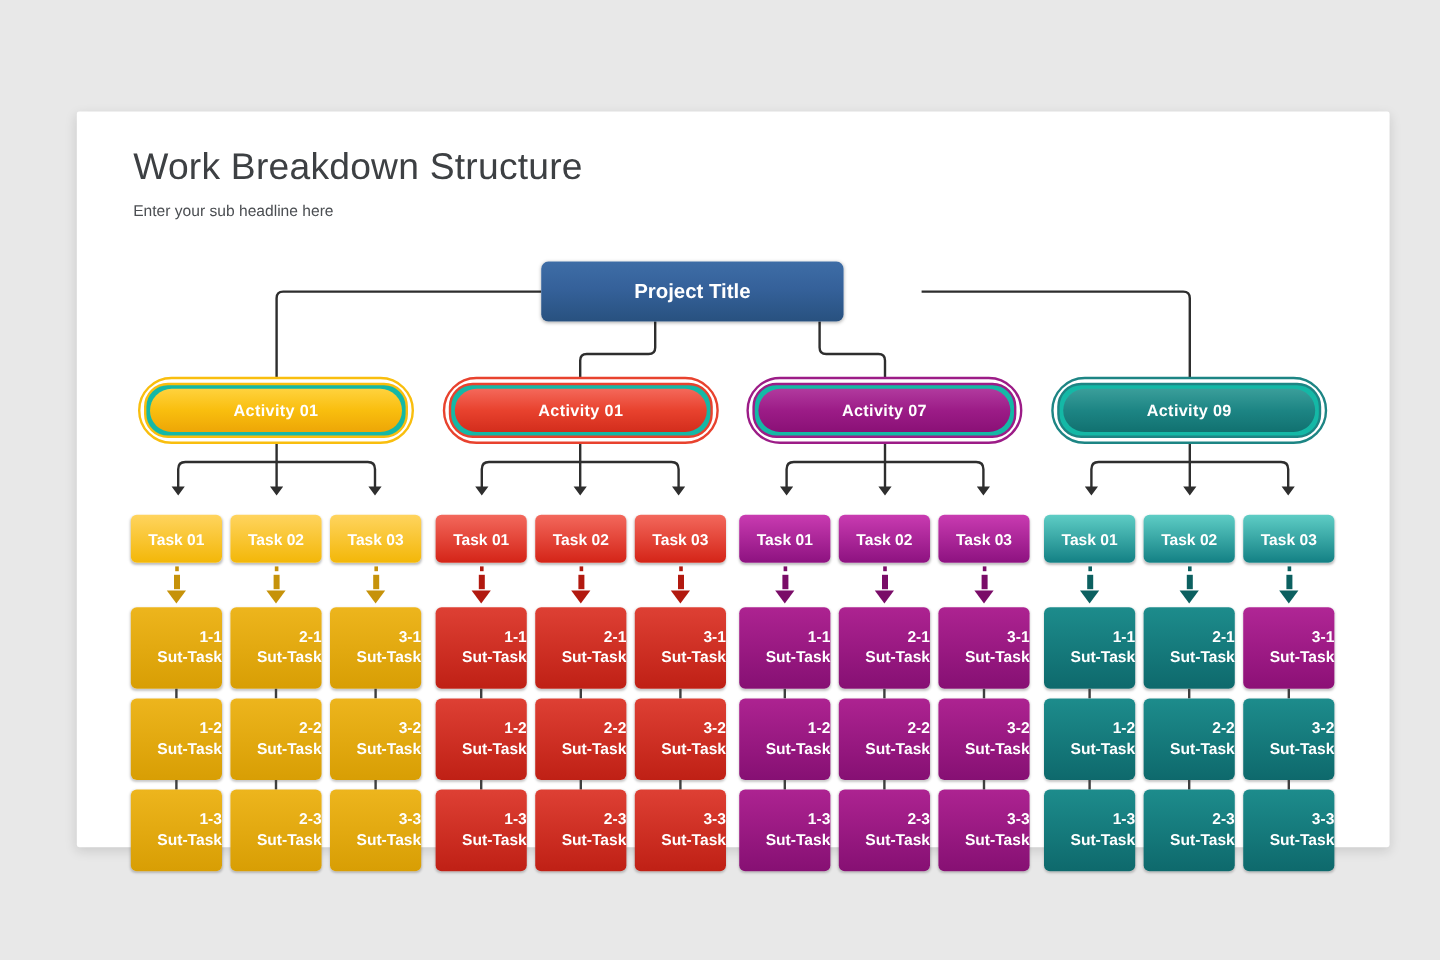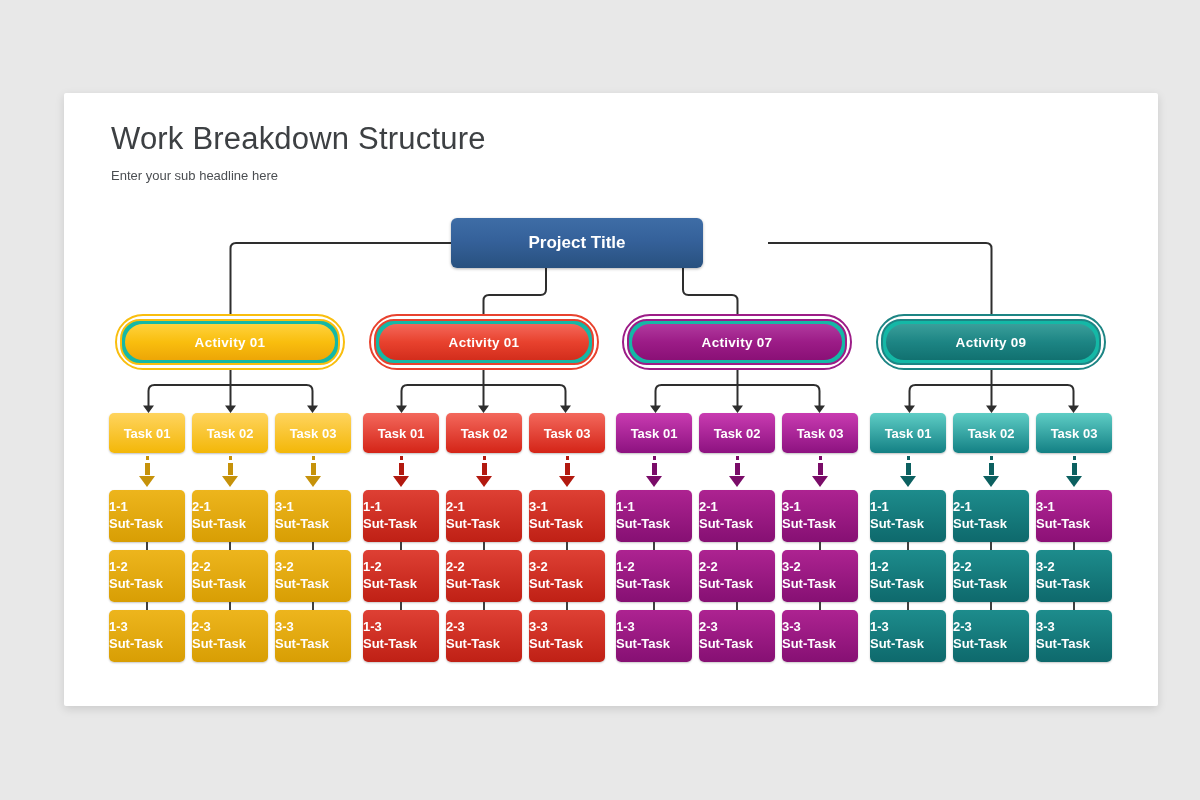--- a/index.html
+++ b/index.html
@@ -29,38 +29,38 @@
   .group{position:absolute;top:221px;width:242px;z-index:2;}
   .pill-outer{height:56px;margin:0 6px;border:2px solid var(--pill);border-radius:40px;padding:3px;box-sizing:border-box;background:#fff;}
   .pill-mid{height:100%;border:2px solid var(--pill);border-radius:20px;padding:3px;box-sizing:border-box;background:#14b8a6;}
   .pill-core{
     height:100%;border-radius:40px;box-sizing:border-box;
     background:linear-gradient(180deg,var(--pillL) 0%,var(--pill) 50%,var(--pillD) 100%);
     display:flex;align-items:center;justify-content:center;
     color:#fff;font-size:13.5px;font-weight:bold;letter-spacing:.3px;
   }
   .conn-zone{height:43px;}
-  .task-row{display:flex;justify-content:space-between;}
+  .task-row{display:flex;justify-content:space-between;margin-top:16px;}
   .task-col{width:76px;display:flex;flex-direction:column;align-items:center;}
   .task-box{
     width:76px;height:40px;box-sizing:border-box;border-radius:5px;
     background:linear-gradient(180deg,var(--task1),var(--task2));
     box-shadow:0 1px 2px rgba(0,0,0,.25);
     display:flex;align-items:center;justify-content:center;
     color:#fff;font-size:13px;font-weight:600;
   }
   .flow-arrow{height:37px;display:flex;flex-direction:column;align-items:center;justify-content:center;}
   .fa-dot{width:3px;height:4px;background:var(--arrow);margin-bottom:3px;}
   .fa-shaft{width:5px;height:12px;background:var(--arrow);margin-bottom:1px;}
   .fa-head{width:0;height:0;border-left:8px solid transparent;border-right:8px solid transparent;border-top:11px solid var(--arrow);}
   .st-box{
-    width:76px;height:52px;box-sizing:border-box;border-radius:5px;
+    width:76px;height:68px;box-sizing:border-box;border-radius:5px;
     background:linear-gradient(180deg,var(--st1),var(--st2));
     box-shadow:0 1px 2px rgba(0,0,0,.22);
-    display:flex;flex-direction:column;align-items:flex-start;justify-content:center;
+    display:flex;flex-direction:column;align-items:flex-end;justify-content:center;
     color:#fff;font-size:13px;font-weight:bold;line-height:1.3;
   }
   .st-conn{display:block;width:2px;height:8px;background:#3f3f3f;}
   .st-box.anomaly{background:linear-gradient(180deg,#b02695,#8c1076);}
   
   .g1{--pill:#f9be0e;--pillL:#ffd23d;--pillD:#eda606;--task1:#ffd45e;--task2:#f3b708;--st1:#edb51d;--st2:#d89e04;--arrow:#c6920a;}
   .g2{--pill:#e8422e;--pillL:#f4685a;--pillD:#d32d1c;--task1:#f3685c;--task2:#d42417;--st1:#de4034;--st2:#bf2015;--arrow:#b2190f;}
   .g3{--pill:#9c1c87;--pillL:#b13a9e;--pillD:#8a1076;--task1:#c93bb1;--task2:#8d1280;--st1:#ad2391;--st2:#861073;--arrow:#7a0c68;}
   .g4{--pill:#1d8584;--pillL:#3a9e9a;--pillD:#117170;--task1:#5ecdc5;--task2:#138084;--st1:#1d8c8c;--st2:#0e696c;--arrow:#0c6060;}
 </style>

